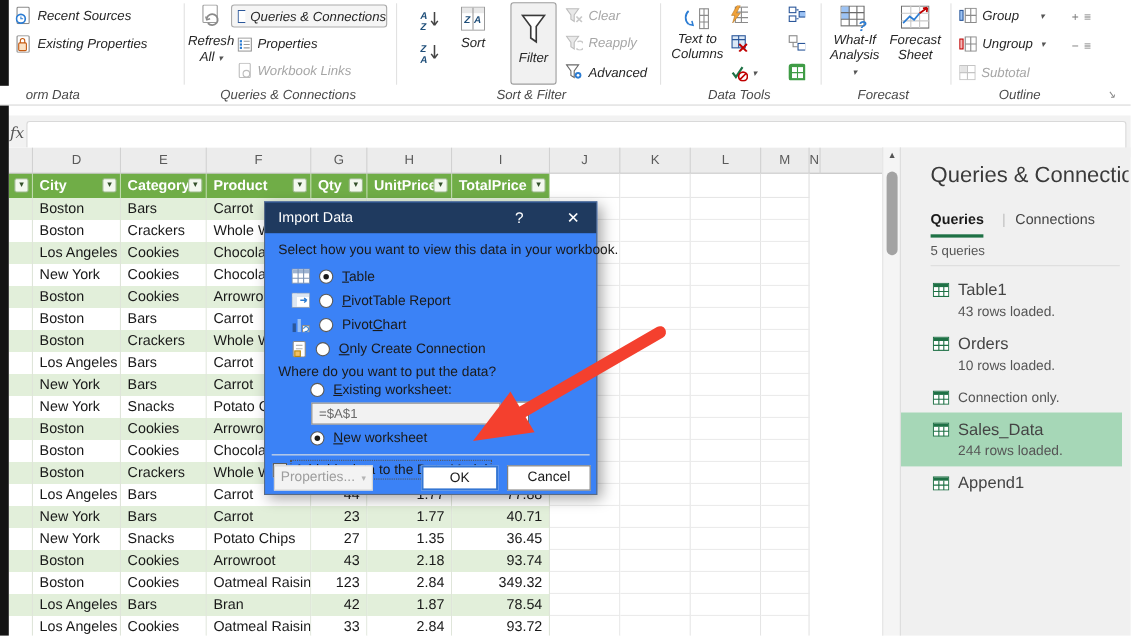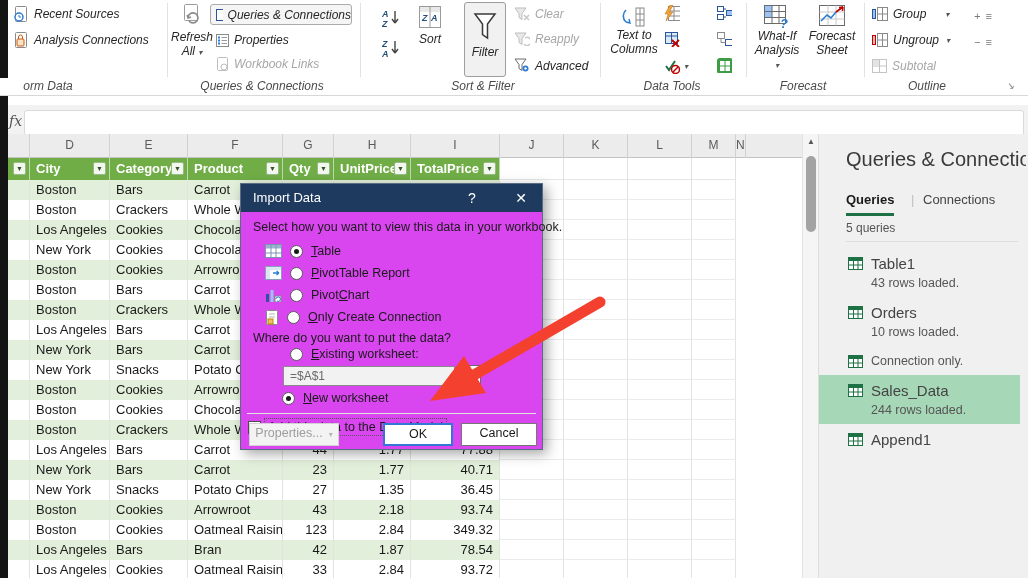--- a/index.html
+++ b/index.html
@@ -51,31 +51,31 @@
   #p-tabsep { position:absolute; left:92px; top:58px; color:#c0c0c0; font-size:13px; }
   #p-count { position:absolute; left:27px; top:87px; right:10px; font-size:12px; color:#555; padding-bottom:6px; border-bottom:1px solid #dddddd; }
   #q-list { position:absolute; left:0; top:114px; right:8px; }
   .q-item { position:relative; padding:6px 0 4px 0; }
   .q-item.sel { background:#A6D7B7; }
   .q-icon { position:absolute; left:29px; top:9px; }
   .q-name { margin-left:52px; font-size:15px; color:#444; line-height:20px; white-space:nowrap; }
   .q-detail { margin-left:52px; font-size:12.5px; color:#555; line-height:19px; white-space:nowrap; }
 
   
-  #dialog { left:240px; top:183px; width:303px; height:267px; background:#d946ef; border:1px solid #5a6b84; box-shadow:4px 4px 12px rgba(0,0,0,.35); font-size:12.5px; color:#1a1a1a; z-index:20; }
+  #dialog { left:240px; top:183px; width:303px; height:267px; background:#3b82f6; border:1px solid #5a6b84; box-shadow:4px 4px 12px rgba(0,0,0,.35); font-size:12.5px; color:#1a1a1a; z-index:20; }
   #dlg-title { position:absolute; left:0; top:0; right:0; height:28px; background:#1F3A5F; color:#fff; line-height:28px; padding-left:12px; font-size:13px; }
   #dlg-help { position:absolute; right:58px; top:0; width:24px; height:28px; line-height:28px; text-align:center; color:#fff; font-size:14px; }
   #dlg-close { position:absolute; right:6px; top:0; width:30px; height:28px; line-height:28px; text-align:center; color:#fff; font-size:14px; }
   #dlg-intro { position:absolute; left:12px; top:36px; white-space:nowrap; }
   #view-options { position:absolute; left:24px; top:56px; }
   .opt-row { display:flex; align-items:center; height:22px; gap:8px; }
   .radio { width:13px; height:13px; border:1px solid #5a5a5a; border-radius:50%; background:#fff; position:relative; flex:none; }
   .radio.sel::after { content:""; position:absolute; inset:3px; background:#1a1a1a; border-radius:50%; }
   #dlg-where { position:absolute; left:12px; top:147px; white-space:nowrap; }
-  #row-existing { position:absolute; left:41px; top:163px; display:flex; align-items:center; gap:8px;margin-left:8px; }
+  #row-existing { position:absolute; left:41px; top:163px; display:flex; align-items:center; gap:8px; }
   #range-box { position:absolute; left:42px; top:182px; width:172px; height:20px; background:#f2f2f2; border:1px solid #8a8a8a; color:#6a6a6a; font-size:12px; line-height:18px; padding-left:6px; }
   #range-btn { position:absolute; left:218px; top:181px; width:22px; height:22px; border:1px solid #6a6a6a; background:#fdfdfd; text-align:center; }
   #range-btn span { display:inline-block; font-weight:bold; font-size:12px; line-height:17px; border-bottom:2px solid #222; padding:0 1px; color:#222; }
   #row-new { position:absolute; left:41px; top:207px; display:flex; align-items:center; gap:8px; }
   #dlg-hr { position:absolute; left:6px; right:6px; top:229px; height:1px; background:#e3e3e3; }
   #row-chk { position:absolute; left:7px; top:235px; display:flex; align-items:center; gap:4px; }
   #chk-box { width:13px; height:13px; border:1px solid #4d4d4d; background:#fff; flex:none; }
   #chk-label { outline:1px dotted #555; padding:1px 3px; white-space:nowrap; }
   .dlg-btn { position:absolute; top:239px; height:23px; font-size:12.5px; text-align:center; line-height:19px; background:#fff; }
   #btn-props { left:8px; width:90px; border:1px solid #d2d2d2; background:#f3f3f3; color:#9d9d9d; }
@@ -100,21 +100,21 @@
         <path d="M5 9 v2 h2" stroke="#2b7cd3" fill="none"></path>
       </svg>
     <span>Recent Sources</span>
   </div>
   <div class="rib-item" style="left:14px; top:32px;">
     <svg width="15" height="16">
         <rect x="1.5" y="0.5" width="11" height="15" rx="1" fill="#fff" stroke="#8a8a8a"></rect>
         <rect x="3" y="7" width="7" height="7" rx="1" fill="#fbe2c5" stroke="#c55a11"></rect>
         <path d="M4.5 7 v-2 a2 2 0 0 1 4 0 v2" fill="none" stroke="#c55a11"></path>
       </svg>
-    <span>Analysis Connections</span>
+    <span>Existing Properties</span>
   </div>
   <div class="rib-glabel" style="left:0px; width:96px;">orm Data</div>
   <div class="rib-sep" style="left:167px;"></div>
 
   <div class="big-btn" style="left:170px; top:4px; width:44px;">
     <svg width="24" height="26" style="margin:0 auto;">
         <rect x="4.5" y="0.5" width="13" height="16" rx="1" fill="#fff" stroke="#9a9a9a"></rect>
         <path d="M8 13 a5 5 0 1 1 1 4" fill="none" stroke="#8a8a8a" stroke-width="1.6"></path>
         <path d="M7 11 l1 3 l3 -1" fill="none" stroke="#8a8a8a" stroke-width="1.4"></path>
       </svg>

